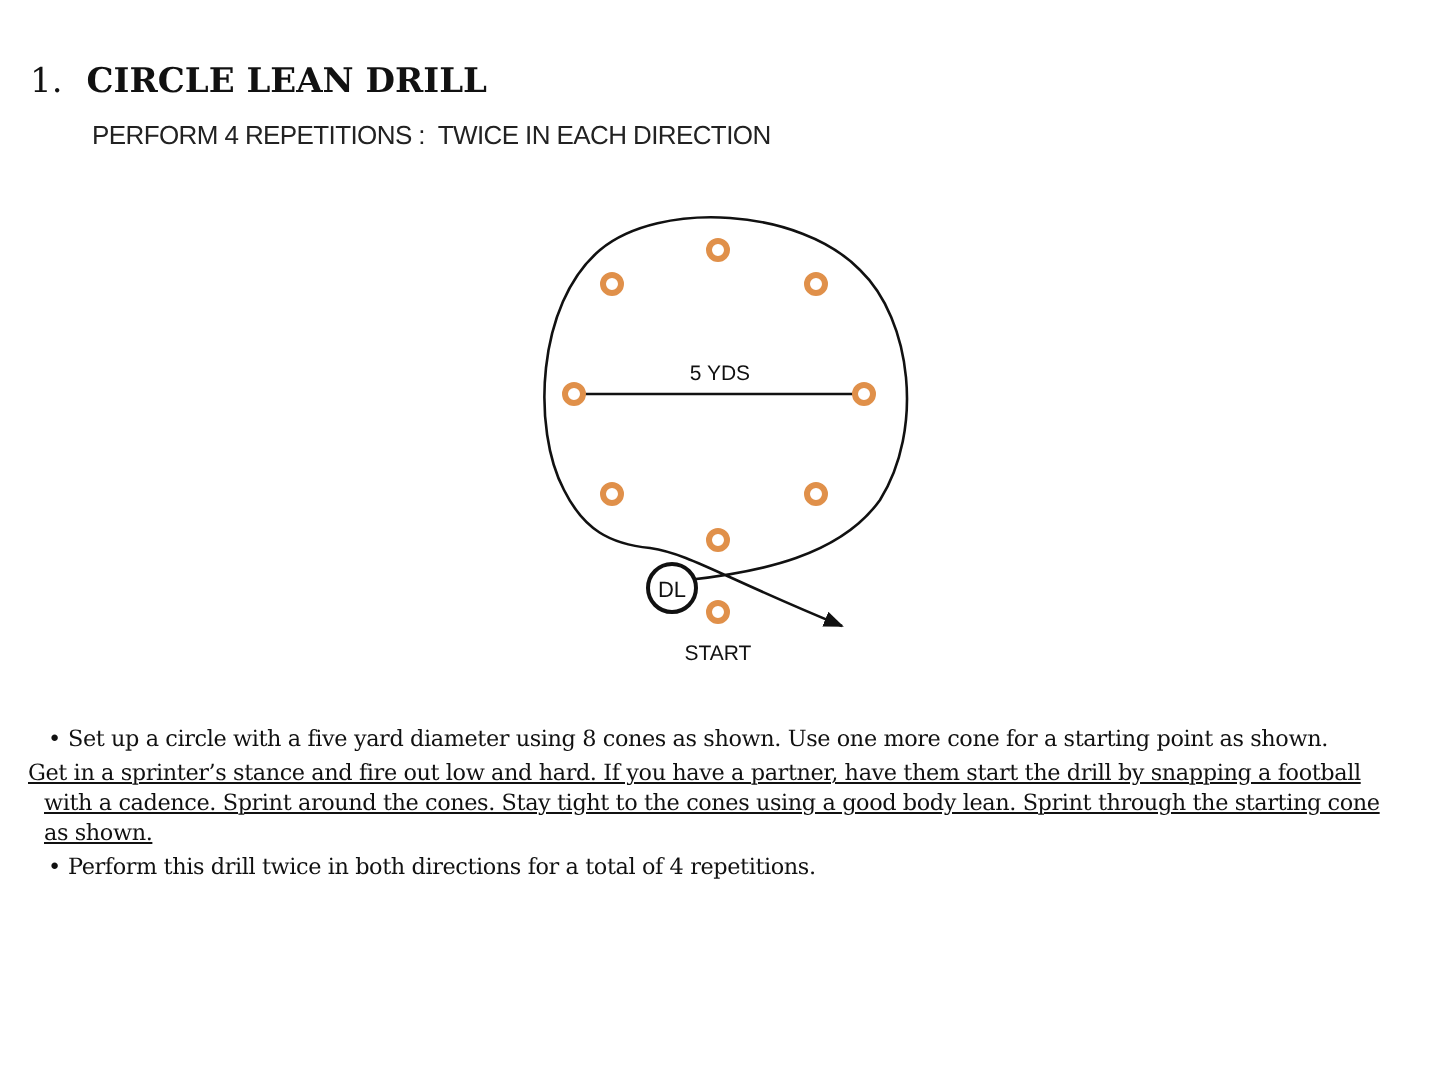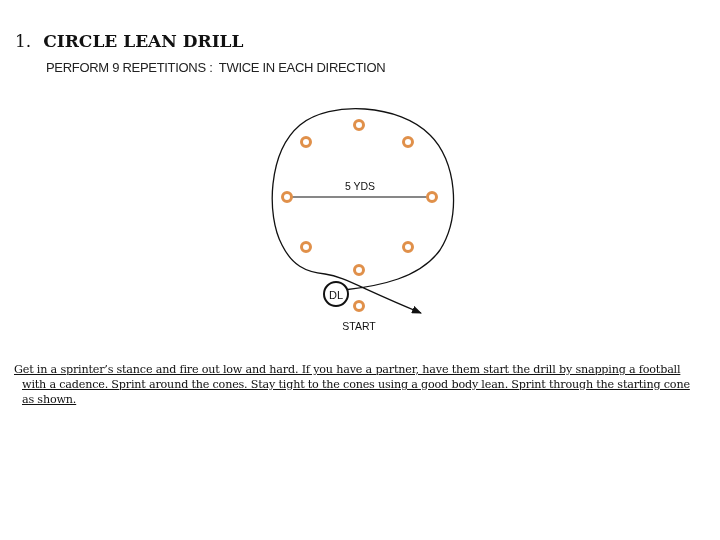--- a/index.html
+++ b/index.html
@@ -69,21 +69,21 @@
       width: 10px;
       padding-left: 2px;
     }
   </style>
 </head>
 <body>
 
 <div class="title">
   <span class="num">1.</span><span>CIRCLE LEAN DRILL</span>
 </div>
-<div class="subtitle">PERFORM 9 REPETITIONS :  TWICE IN EACH DIRECTION</div>
+<div class="subtitle">PERFORM 4 REPETITIONS :  TWICE IN EACH DIRECTION</div>
 
 <svg class="diagram" width="720" height="540" viewBox="0 0 720 540" xmlns="http://www.w3.org/2000/svg">
   <defs>
     <marker id="arrowhead" markerWidth="10" markerHeight="8" refX="9" refY="4" orient="auto" markerUnits="userSpaceOnUse">
       <path d="M0,0 L10,4 L0,8 Z" fill="#111"></path>
     </marker>
   </defs>
 
   <path d="M 344 290
            C 380 286, 420 278, 440 250
@@ -108,14 +108,16 @@
     <circle cx="359" cy="306" r="4.5"></circle>
   </g>
 
   <circle cx="336" cy="294" r="12" fill="#ffffff" stroke="#111" stroke-width="2"></circle>
   <text x="336" y="298.5" font-size="11" text-anchor="middle">DL</text>
 
   <text x="359" y="330" font-size="10.5" text-anchor="middle">START</text>
 </svg>
 
 <div class="bullets">
+  <p class="bullet"><span class="dot">•</span><span>Set up a circle with a five yard diameter using 8 cones as shown.  Use one more cone for a starting point as shown.</span></p>
   <p class="bullet" style="margin-left:-20px;padding-left:20px;text-indent:-20px;text-decoration:underline;"><span class="dot">•</span><span>Get in a sprinter’s stance and fire out low and hard.   If you have a partner, have them start the drill by snapping a football with a cadence. Sprint around the cones.  Stay tight to the cones using a good body lean.  Sprint through the starting cone as shown.</span></p>
+  <p class="bullet"><span class="dot">•</span><span>Perform this drill twice in both directions for a total of 4 repetitions.</span></p>
 </div>
 
 </body></html>

